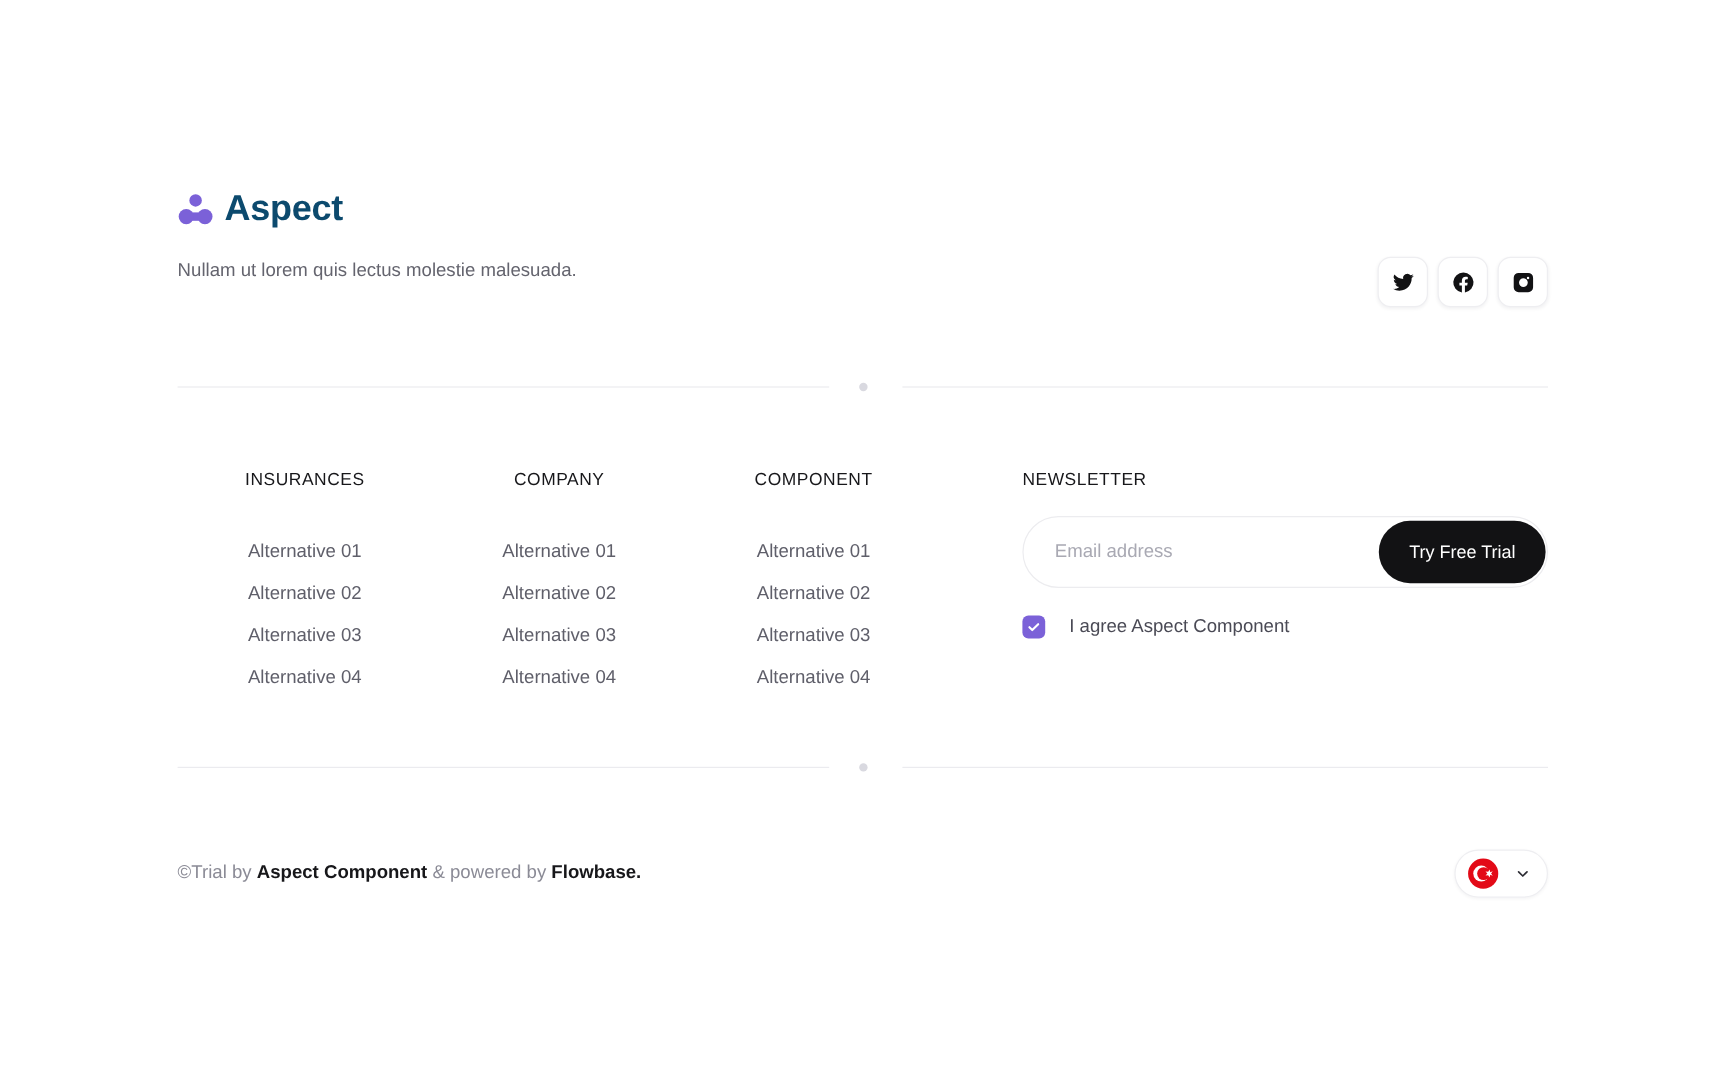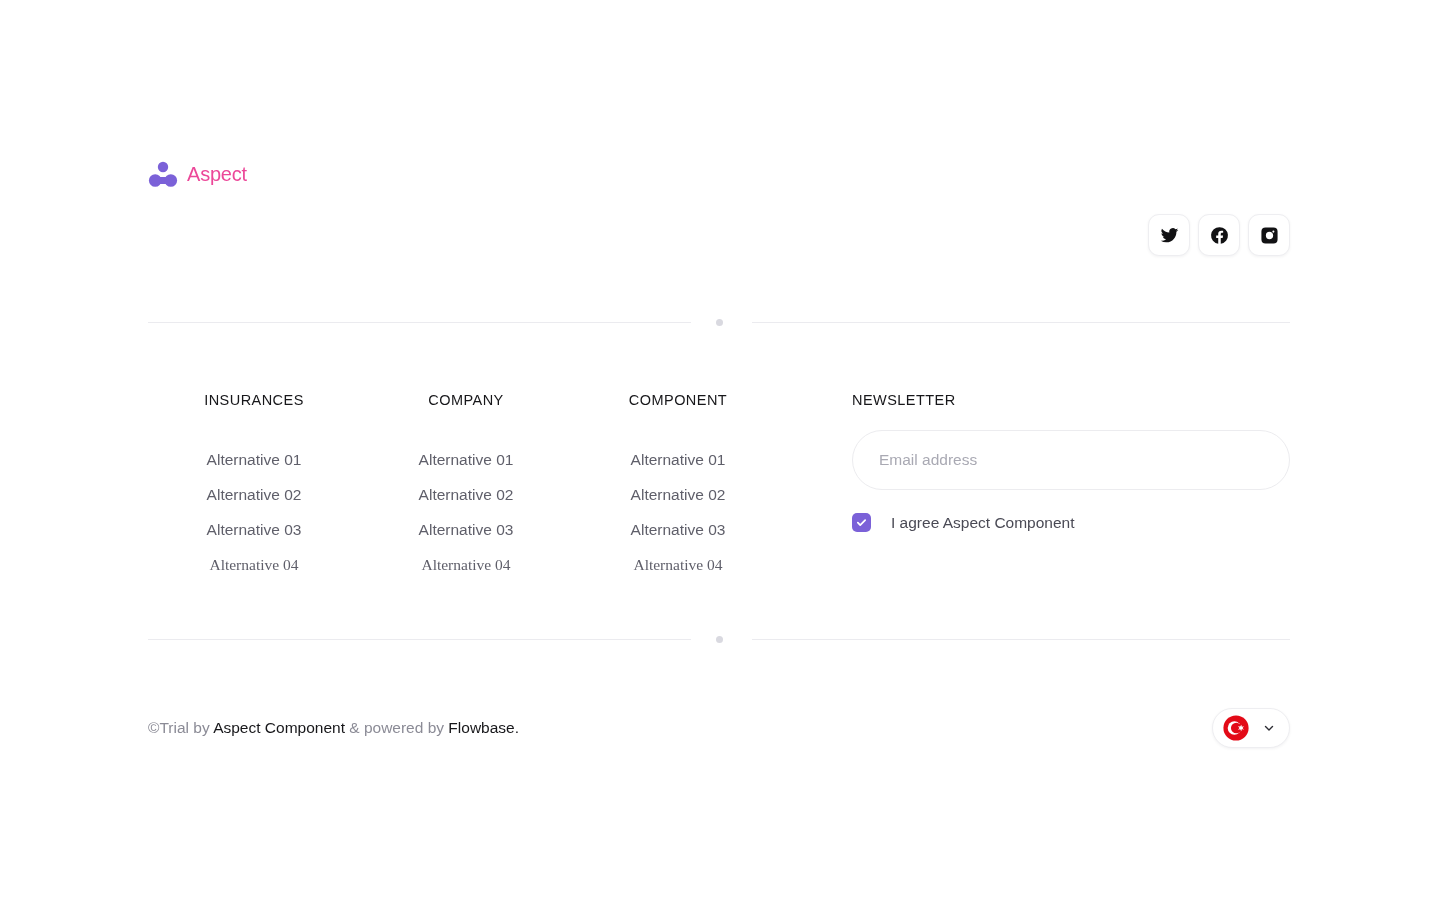--- a/index.html
+++ b/index.html
@@ -35,23 +35,23 @@
   .logo-lockup {
     display: flex;
     align-items: center;
     gap: 9px;
     height: 34px;
   }
 
   .logo-mark { width: 30px; height: 28px; display: block; }
 
   .logo-text {
-    font-size: 20px;
-    font-weight: 400;
-    color: #ec4899;
+    font-size: 30px;
+    font-weight: 700;
+    color: #0c4a6e;
     letter-spacing: -0.2px;
     line-height: 1;
     padding-bottom: 2px;
   }
 
   .brand-desc {
     margin-top: 22px;
     font-size: 15.5px;
     line-height: 24px;
     color: #64646e;
@@ -113,21 +113,21 @@
   .link-col { width: 234px; text-align: center; }
   .col-title {
     font-size: 14.5px;
     font-weight: 500;
     letter-spacing: 0.45px;
     color: #17171a;
     text-transform: uppercase;
   }
   .col-links { list-style: none; margin-top: 43px; }
   .col-links li { margin-bottom: 17px; }
-  .col-links li:last-child { margin-bottom: 0; font-family: Liberation Serif, serif; }
+  .col-links li:last-child { margin-bottom: 0; }
   .col-link {
     font-size: 15.5px;
     color: #5f5f6a;
     text-decoration: none;
     cursor: pointer;
   }
 
   .newsletter { width: 440px; margin-left: 68px; }
 
   .subscribe-wrap {
@@ -193,21 +193,21 @@
     position: absolute;
     left: 148px;
     top: 708px;
     width: 1142px;
     height: 40px;
     display: flex;
     justify-content: space-between;
     align-items: center;
   }
   .credit { font-size: 15.5px; color: #8b8b96; }
-  .credit .strong { color: #17171a; font-weight: 400; }
+  .credit .strong { color: #17171a; font-weight: 700; }
 
   .lang-select {
     display: flex;
     align-items: center;
     gap: 14px;
     height: 40px;
     padding: 0 14px 0 10px;
     border-radius: 20px;
     background: #ffffff;
     border: 1px solid #eeeef1;
@@ -228,20 +228,21 @@
         <svg class="logo-mark" viewBox="0 0 30 28">
           <circle cx="15" cy="6" r="5.2" fill="#7b61d8"></circle>
           <rect x="7" y="16" width="16" height="7" fill="#7b61d8"></rect>
           <circle cx="7.2" cy="19.5" r="6.3" fill="#7b61d8"></circle>
           <circle cx="22.8" cy="19.5" r="6.3" fill="#7b61d8"></circle>
         </svg>
         <span class="logo-text">Aspect</span>
       </div>
 
       <div class="brand-desc">
+        <div>Nullam ut lorem quis lectus molestie malesuada.</div>
       </div>
     </div>
 
     <div class="socials">
       <div class="social-btn">
         <svg width="19" height="19" viewBox="0 0 24 24">
           <path fill="#121214" d="M23 4.9a8.8 8.8 0 0 1-2.6.7 4.5 4.5 0 0 0 2-2.5 9 9 0 0 1-2.9 1.1 4.5 4.5 0 0 0-7.7 4.1A12.8 12.8 0 0 1 2.5 3.6a4.5 4.5 0 0 0 1.4 6 4.4 4.4 0 0 1-2-.6v.1c0 2.2 1.5 4 3.6 4.4a4.5 4.5 0 0 1-2 .1 4.5 4.5 0 0 0 4.2 3.1A9 9 0 0 1 1 18.6a12.7 12.7 0 0 0 6.9 2c8.3 0 12.8-6.9 12.8-12.8v-.6A9 9 0 0 0 23 4.9z"></path>
         </svg>
       </div>
       <div class="social-btn">
@@ -294,20 +295,21 @@
         <li><a class="col-link">Alternative 03</a></li>
         <li><a class="col-link">Alternative 04</a></li>
       </ul>
     </div>
 
     <div class="newsletter">
       <div class="col-title">NEWSLETTER</div>
 
       <div class="subscribe-wrap">
         <input class="email-input" type="text" placeholder="Email address" style="">
+        <button class="trial-btn">Try Free Trial</button>
       </div>
 
       <div class="agree-row">
         <span class="checkbox">
           <svg width="11" height="11" viewBox="0 0 12 12">
             <path d="M2 6.2l2.6 2.6L10 3.4" stroke="#ffffff" stroke-width="1.9" fill="none" stroke-linecap="round" stroke-linejoin="round"></path>
           </svg>
         </span>
         <span class="agree-label">I agree Aspect Component</span>
       </div>

